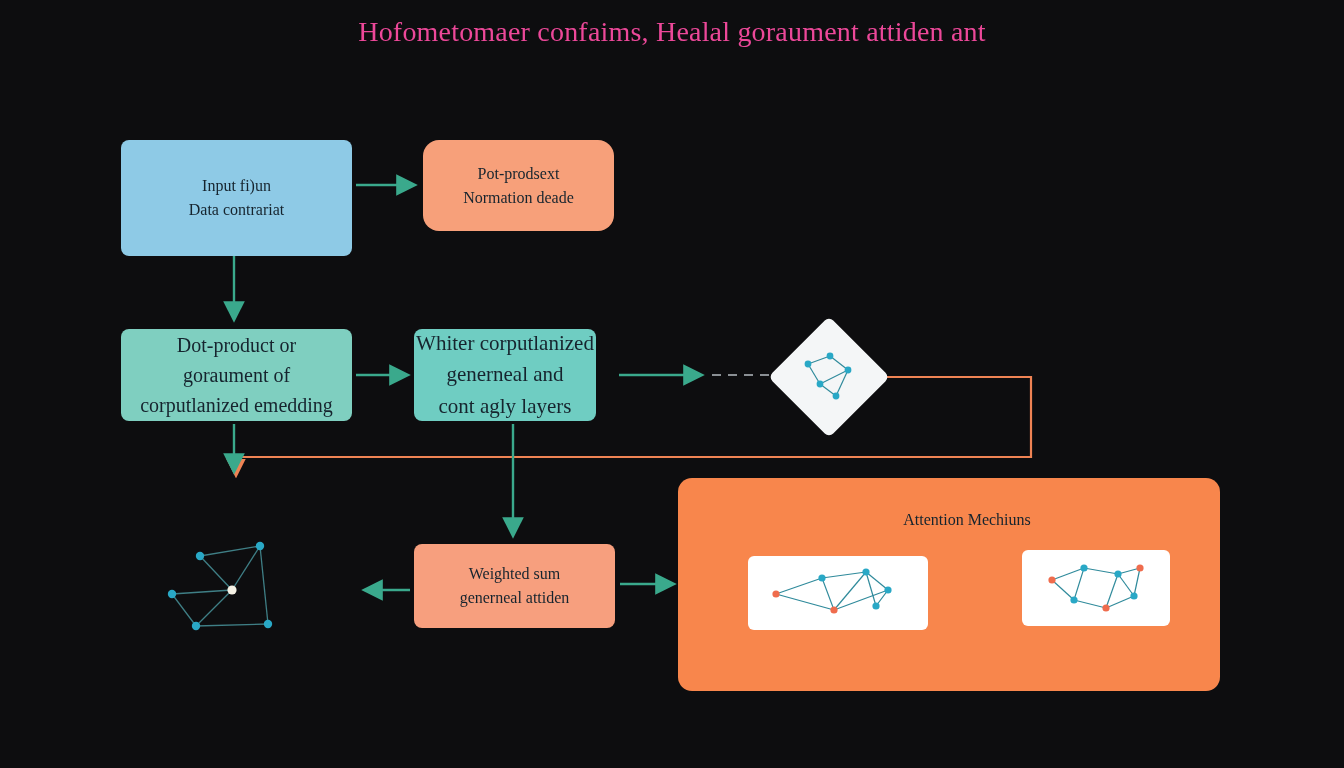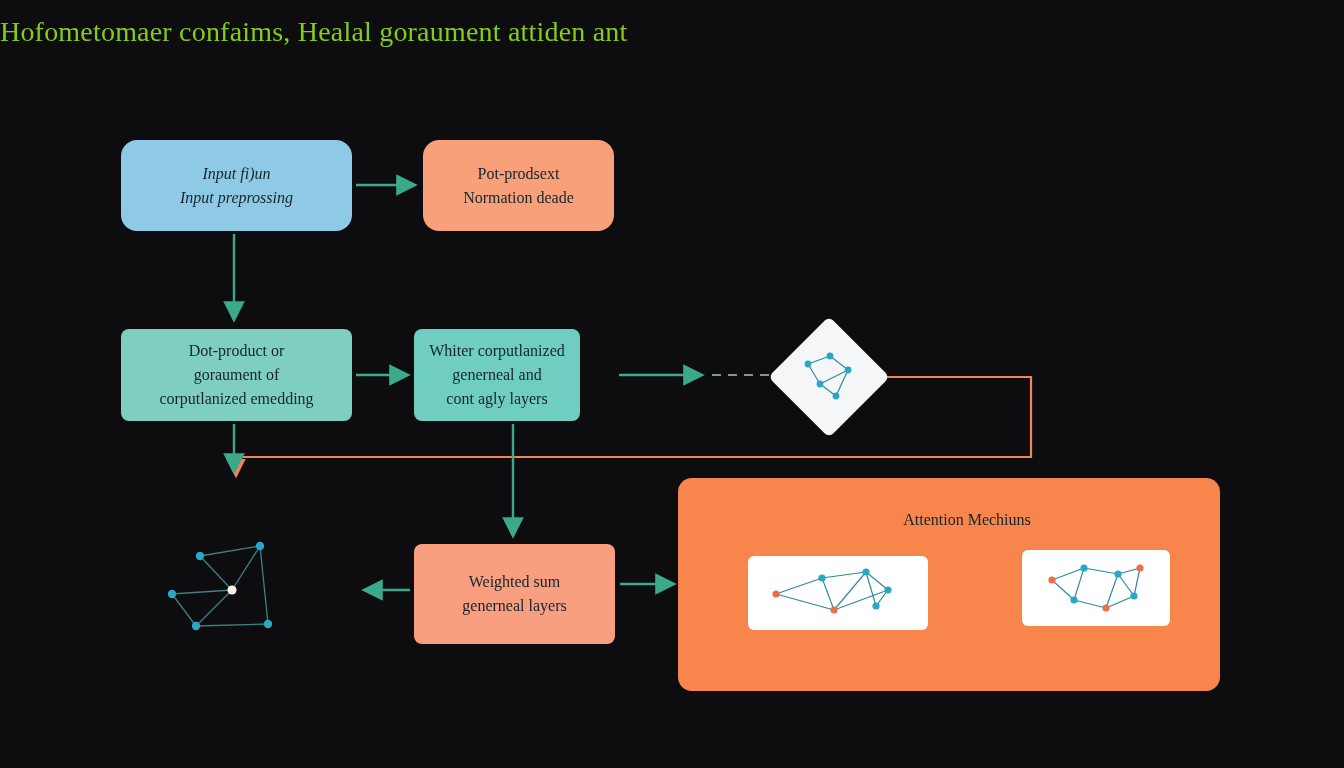--- a/index.html
+++ b/index.html
@@ -18,21 +18,22 @@
     position: relative;
     width: 1344px;
     height: 768px;
     background: #0d0d0f;
   }
   #title {
     position: absolute;
     left: 0;
     top: 16px;
     width: 1344px;
-    color: #84cc16;
+    text-align: center;
+    color: #ec4899;
     font-size: 28px;
     font-family: "Liberation Serif", serif;
     letter-spacing: 0.2px;
   }
   svg.edges {
     position: absolute;
     left: 0;
     top: 0;
     width: 1344px;
     height: 768px;
@@ -48,26 +49,26 @@
     text-align: center;
     font-family: "Liberation Serif", serif;
     color: #16242e;
     line-height: 1.5;
     padding: 8px 12px;
   }
   .node .line {
     display: block;
     white-space: nowrap;
   }
-  .n-input      { left: 121px; top: 140px; width: 231px; height: 91px; background: #8ecae6; border-radius: 16px; font-size: 16px; font-style: italic; }
+  .n-input      { left: 121px; top: 140px; width: 231px; height: 116px; background: #8ecae6; border-radius: 8px; font-size: 16px; }
   .n-dotprod    { left: 423px; top: 140px; width: 191px; height: 91px; background: #f7a07a; border-radius: 16px; font-size: 16px; }
-  .n-attn       { left: 121px; top: 329px; width: 231px; height: 92px; background: #7fcfc0; border-radius: 8px; font-size: 16px; }
-  .n-ctx        { left: 414px; top: 329px; width: 166px; height: 92px; background: #6fcdc2; border-radius: 8px; font-size: 16px; }
+  .n-attn       { left: 121px; top: 329px; width: 231px; height: 92px; background: #7fcfc0; border-radius: 8px; font-size: 20px; }
+  .n-ctx        { left: 414px; top: 329px; width: 182px; height: 92px; background: #6fcdc2; border-radius: 8px; font-size: 21px; }
   .n-embed      { left: 115px; top: 472px; width: 235px; height: 218px; background: #f9bd4e; border-radius: 12px; justify-content: flex-start; padding-top: 34px; font-size: 16px; }
-  .n-weighted   { left: 414px; top: 544px; width: 201px; height: 100px; background: #f79f7e; border-radius: 8px; font-size: 16px; }
+  .n-weighted   { left: 414px; top: 544px; width: 201px; height: 84px; background: #f79f7e; border-radius: 8px; font-size: 16px; }
   .n-attnmech   { left: 678px; top: 478px; width: 542px; height: 213px; background: #f8864c; border-radius: 14px; justify-content: flex-start; padding-top: 30px; font-size: 16px; }
   .n-attnmech .title-line { color: #15242e; margin-left: 36px; }
   .diamond {
     position: absolute;
     left: 786px;
     top: 334px;
     width: 86px;
     height: 86px;
     background: #f4f6f7;
     transform: rotate(45deg);
@@ -149,21 +150,21 @@
       <line x1="620" y1="584" x2="672" y2="584" stroke="#3aa98c" stroke-width="2.4" marker-end="url(#ah-green)"></line>
     </g>
 
     <g>
       <line x1="940" y1="590" x2="1008" y2="590" stroke="#f6c6a0" stroke-width="2.2" stroke-dasharray="8,7" marker-end="url(#ah-peach)"></line>
     </g>
   </svg>
 
   <div class="node n-input">
     <span class="line">Input fi)un</span>
-    <span class="line">Input preprossing</span>
+    <span class="line">Data contrariat</span>
   </div>
 
   <div class="node n-dotprod">
     <span class="line">Pot-prodsext</span>
     <span class="line">Normation deade</span>
   </div>
 
   <div class="node n-attn">
     <span class="line">Dot-product or</span>
     <span class="line">goraument of</span>
@@ -172,21 +173,21 @@
 
   <div class="node n-ctx">
     <span class="line">Whiter corputlanized</span>
     <span class="line">generneal and</span>
     <span class="line">cont agly layers</span>
   </div>
 
 
   <div class="node n-weighted">
     <span class="line">Weighted sum</span>
-    <span class="line">generneal layers</span>
+    <span class="line">generneal attiden</span>
   </div>
 
   <div class="node n-attnmech">
     <span class="line title-line">Attention Mechiuns</span>
   </div>
 
   <div class="diamond"></div>
   <svg class="diamond-inner" viewBox="0 0 86 86">
     <g stroke="#2f8a9b" stroke-width="1.2" fill="none">
       <line x1="22" y1="30" x2="44" y2="22"></line>

